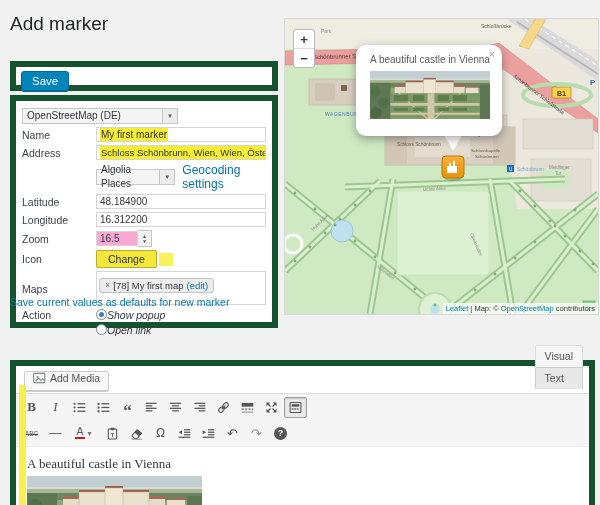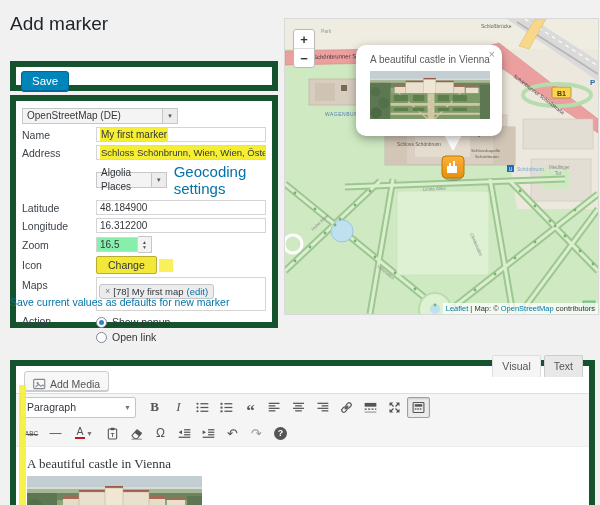--- a/index.html
+++ b/index.html
@@ -26,37 +26,37 @@
     white-space:nowrap;overflow:hidden;
   }
   .hl{background:#f6ee32;padding:8px 1px;}
   .fake-select{
     box-sizing:border-box;height:16px;border:1px solid #c7c7c7;background:#f4f4f4;
     font-size:10px;line-height:14px;padding:0 0 0 4px;color:#32373c;
     display:flex;align-items:center;justify-content:space-between;cursor:pointer;gap:16px;
   }
   .sel-arrow{width:14px;height:14px;border-left:1px solid #c7c7c7;background:#ececec;
     display:flex;align-items:center;justify-content:center;font-size:7px;color:#555;flex:none;}
-  .blue-link{color:#0073aa;font-size:15px;text-decoration:none;cursor:pointer;}
-  #zoom-input{width:42px;background:#86efac;}
+  .blue-link{color:#0073aa;font-size:12px;text-decoration:none;cursor:pointer;}
+  #zoom-input{width:42px;background:#f9a8d4;}
   #zoom-spinner{width:13px;height:15px;border:1px solid #c7c7c7;border-left:none;background:#f3f3f3;
     display:flex;flex-direction:column;align-items:center;justify-content:center;cursor:pointer;}
   #zoom-spinner span{font-size:5px;line-height:5px;color:#555;}
   #change-button{
     background:#f3e73a;border:1px solid #b9ae2b;border-radius:2px;color:#32373c;
     font-size:10.5px;padding:2px 11px;cursor:pointer;font-family:"Liberation Sans",sans-serif;
   }
   .hl-tail{display:inline-block;width:14px;height:13px;background:#f6ee32;opacity:.8;margin-left:2px;}
   #maps-box{box-sizing:border-box;width:180px;height:34px;border:1px solid #d5d5d5;padding:2px;}
   #maps-tag{
     display:inline-flex;align-items:center;gap:3px;background:#ececec;border:1px solid #c3c4c7;
     border-radius:3px;font-size:9.5px;padding:1px 5px;color:#32373c;cursor:default;
   }
   #maps-tag .tag-x{color:#787c82;cursor:pointer;font-size:9px;}
-  .radio-line{display:flex;align-items:flex-end;gap:5px;height:13px;margin-bottom:2px;}
+  .radio-line{display:flex;align-items:flex-start;height:13px;margin-bottom:2px;font-style:italic;}
   .radio{width:11px;height:11px;border:1px solid #7e8993;border-radius:50%;background:#fff;
     box-sizing:border-box;display:flex;align-items:center;justify-content:center;cursor:pointer;flex:none;}
   .radio.checked::after{content:"";width:5px;height:5px;border-radius:50%;background:#3582c4;display:block;}
   .radio-label{font-size:10.5px;color:#32373c;}
   #defaults-link{position:absolute;left:10px;top:296px;font-size:10.5px;}
   
   #map-panel{position:absolute;left:284px;top:18px;width:313px;height:295px;overflow:hidden;
     border:1px solid #d9d9d9;box-sizing:content-box;background:#cfeac3;}
   #map-zoom{position:absolute;left:8px;top:10px;width:20px;background:#fff;border:1px solid #b9b9b9;
     border-radius:3px;z-index:5;}
@@ -72,25 +72,25 @@
   #popup-img{margin-top:6px;display:block;}
   #map-attribution{
     position:absolute;right:0;bottom:0;background:rgba(255,255,255,.75);font-size:7.5px;
     color:#333;padding:1px 3px;z-index:5;white-space:nowrap;
   }
   #map-attribution a{color:#0078a8;text-decoration:none;cursor:pointer;}
   
   #editor-panel{left:10px;top:323px;width:585px;height:182px;border-bottom:none;}
   #editor-header{position:relative;height:27px;}
   #add-media-button{
-    position:absolute;left:8px;top:5px;height:20px;display:inline-flex;align-items:flex-end;gap:4px;
+    position:absolute;left:8px;top:5px;height:20px;display:inline-flex;align-items:flex-start;gap:4px;
     background:#f7f7f7;border:1px solid #cccccc;border-radius:3px;padding:0 8px;font-size:10.5px;
     color:#555;cursor:pointer;box-shadow:0 1px 0 #ccc;font-family:"Liberation Sans",sans-serif;
   }
-  .editor-tabs{position:absolute;right:6px;bottom:16px;display:flex;}
+  .editor-tabs{position:absolute;right:6px;bottom:4px;display:flex;flex-direction:column;}
   .etab{font-size:10.5px;padding:4px 9px 5px;border:1px solid #dedede;border-bottom:none;
     margin-left:3px;cursor:pointer;border-radius:2px 2px 0 0;}
   .etab.active{background:#f5f5f5;color:#555;position:relative;z-index:2;}
   .etab.inactive{background:#e8e8e8;border-color:#ccc;color:#555;}
   .mce-toolbar{background:#f5f5f5;border-top:1px solid #dedede;height:26px;display:flex;
     align-items:center;padding:0 4px;gap:1px;}
   #mce-toolbar-2{border-top:none;border-bottom:1px solid #ededed;}
   #format-select{width:104px;height:19px;background:#fff;border:1px solid #c5c5c5;border-radius:2px;
     font-size:10.5px;color:#32373c;display:flex;align-items:center;justify-content:space-between;
     padding:0 4px 0 6px;margin-right:6px;cursor:pointer;}
@@ -215,21 +215,21 @@
     <div id="zoom-spinner">
         <span>▲</span>
         <span>▼</span>
       </div>
   </div>
   <div class="frow">
     <div class="flabel">Icon</div>
     <button id="change-button">Change</button>
     <span class="hl-tail"></span>
   </div>
-  <div class="frow" style="align-items:flex-start">
+  <div class="frow" style="align-items:center">
     <div class="flabel" style="margin-top:2px">Maps</div>
     <div id="maps-box">
       <span id="maps-tag">
         <span class="tag-x">×</span>
         <span>[78] My first map</span>
         <a class="blue-link" style="font-size:9.5px">(edit)</a>
       </span>
     </div>
   </div>
   <div class="frow" style="align-items:flex-start;margin-top:4px">
@@ -405,24 +405,20 @@
       </svg>
       <span>Add Media</span>
     </button>
     <div class="editor-tabs">
       <span class="etab active">Visual</span>
       <span class="etab inactive">Text</span>
     </div>
   </div>
 
   <div class="mce-toolbar" id="mce-toolbar-1">
-    <div id="format-select">
-      <span>Paragraph</span>
-        <span class="car">▼</span>
-    </div>
     <span class="tb-btn g-bold">B</span>
     <span class="tb-btn g-italic">I</span>
     <span class="tb-btn">
       <svg width="15" height="15" viewBox="0 0 18 18">
           <g fill="#555">
             <circle cx="3" cy="4.5" r="1.3"></circle>
             <circle cx="3" cy="9" r="1.3"></circle>
             <circle cx="3" cy="13.5" r="1.3"></circle>
           </g>
           <g stroke="#555" stroke-width="1.5">

